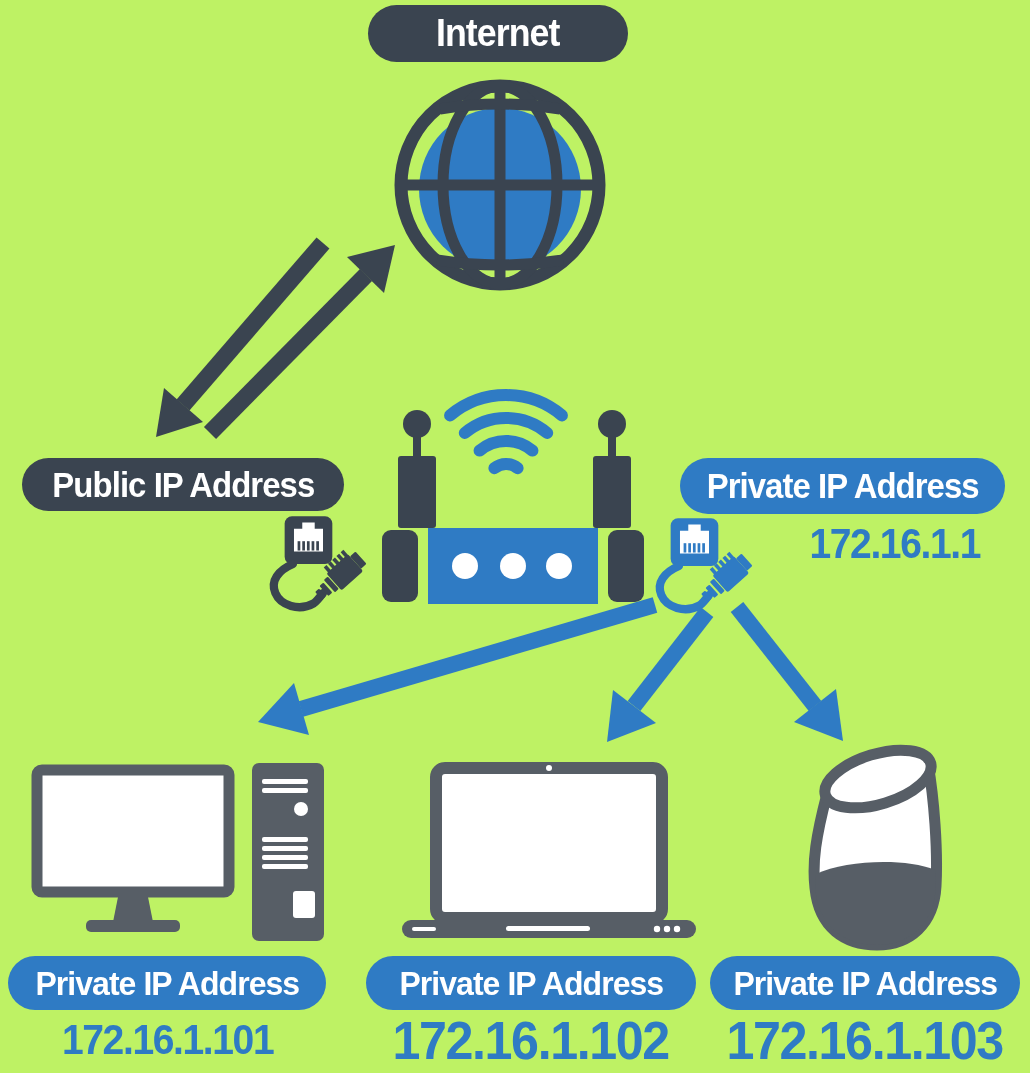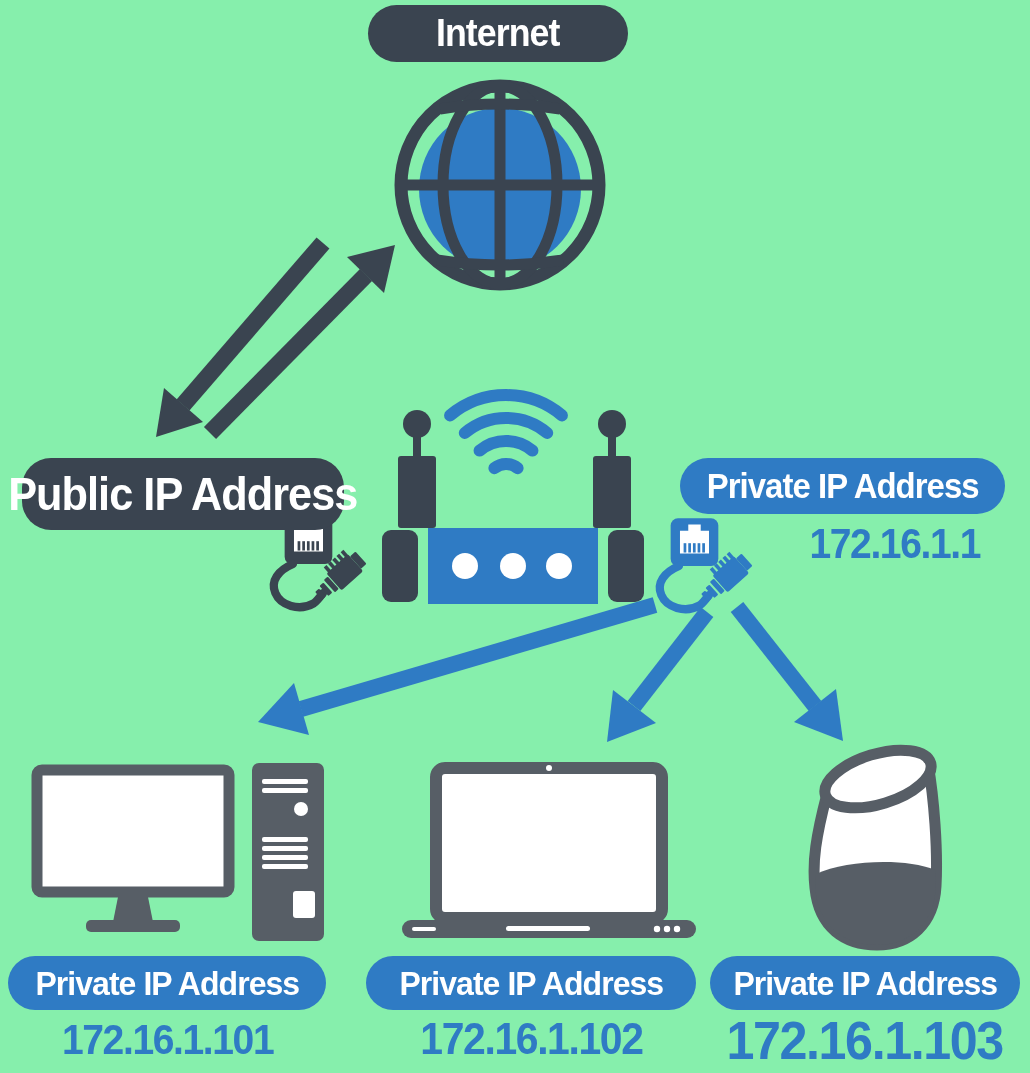--- a/index.html
+++ b/index.html
@@ -1,18 +1,18 @@
 <!DOCTYPE html>
 <html style="--dark: #3A4450; --blue: #2F7BC4; --gray: #575E66; --white: #FFFFFF;"><head>
 <meta charset="utf-8">
 <style>
   html,body{margin:0;padding:0;background:#fff;}
   :root{ --dark:#3A4450; --blue:#2F7BC4; --gray:#575E66; --white:#FFFFFF; }
   .stage{
-    position:relative; width:1030px; height:1073px; overflow:hidden; background:#86efac;
+    position:relative; width:1030px; height:1073px; overflow:hidden; background:#bef264;
     font-family:"Liberation Sans", sans-serif;
   }
   .art{ position:absolute; left:0; top:0; width:1030px; height:1073px; }
   .pill{
     position:absolute; display:flex; align-items:center; justify-content:center;
     color:#fff; font-weight:bold; border-radius:29px; white-space:nowrap;
   }
   .pill-dark{ background:var(--dark); }
   .pill-blue{ background:var(--blue); }
   .pill .t{ display:inline-block; transform:scaleX(0.94); transform-origin:center; letter-spacing:-1px; }
@@ -155,42 +155,42 @@
       <path d="M827,794 L928,764 C934,798 938,850 936,886 C934,924 910,945 877,945 C845,945 819,928 815,888 C812,862 816,836 827,794 Z" fill="#fff" stroke="var(--gray)" stroke-width="11" stroke-linejoin="round"></path>
       <path d="M816,874 C846,860 906,858 935,870 L936,886 C934,924 910,945 877,945 C845,945 819,928 815,888 Z" fill="var(--gray)"></path>
       <ellipse cx="878" cy="779" rx="55" ry="25" transform="rotate(-17 878 779)" fill="#fff" stroke="var(--gray)" stroke-width="11"></ellipse>
     </g>
   </svg>
 
   <div class="pill pill-dark" style="left:368px; top:5px; width:260px; height:57px; font-size:38px;">
     <span class="t">Internet</span>
   </div>
 
-  <div class="pill pill-dark" style="left:22px; top:458px; width:322px; height:72px; font-size:46px;align-items:center;">
+  <div class="pill pill-dark" style="left:22px; top:458px; width:322px; height:53px; font-size:35px;align-items:center;">
     <span class="t">Public IP Address</span>
   </div>
 
   <div class="pill pill-blue" style="left:680px; top:458px; width:325px; height:56px; font-size:35px;">
     <span class="t">Private IP Address</span>
   </div>
   <div class="ip ip-blue" style="left:775px; top:520px; width:240px; height:48px; font-size:42px;align-items:center;">
     <span class="t">172.16.1.1</span>
   </div>
 
   <div class="pill pill-blue" style="left:8px; top:956px; width:318px; height:54px; font-size:34px;">
     <span class="t">Private IP Address</span>
   </div>
   <div class="ip ip-blue" style="left:10px; top:1016px; width:315px; height:48px; font-size:42px;">
     <span class="t">172.16.1.101</span>
   </div>
 
   <div class="pill pill-blue" style="left:366px; top:956px; width:330px; height:54px; font-size:34px;">
     <span class="t">Private IP Address</span>
   </div>
-  <div class="ip ip-blue" style="left:366px; top:1016px; width:330px; height:48px; font-size:44px;align-items:flex-end;">
+  <div class="ip ip-blue" style="left:366px; top:1016px; width:330px; height:48px; font-size:54px;">
     <span class="t">172.16.1.102</span>
   </div>
 
   <div class="pill pill-blue" style="left:710px; top:956px; width:310px; height:54px; font-size:34px;">
     <span class="t">Private IP Address</span>
   </div>
   <div class="ip ip-blue" style="left:710px; top:1016px; width:310px; height:48px; font-size:54px;">
     <span class="t">172.16.1.103</span>
   </div>
 

